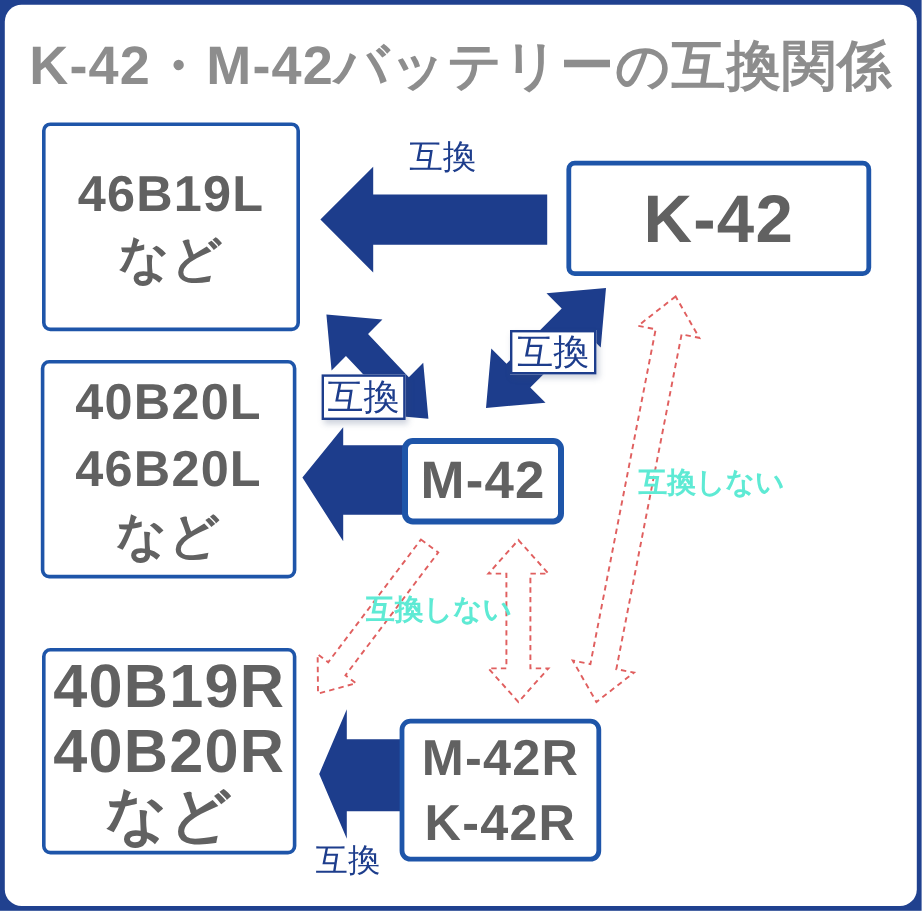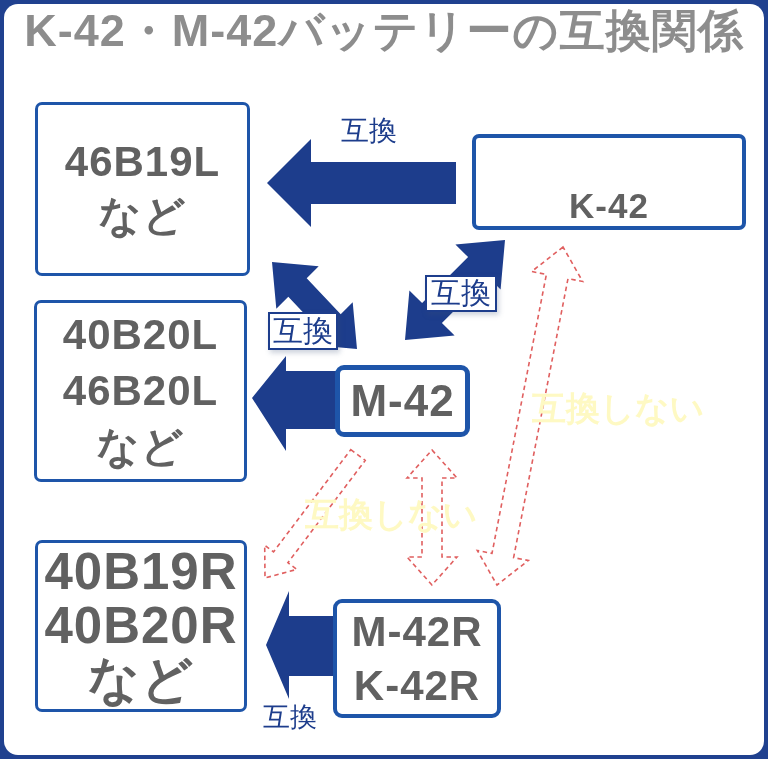--- a/index.html
+++ b/index.html
@@ -6,56 +6,56 @@
   body {
     width:768px; height:759px; position:relative; overflow:hidden;
     background:#20418f;
     font-family:"Liberation Sans", sans-serif;
   }
   .card {
     position:absolute; inset:4px; background:#ffffff; border-radius:14px;
   }
   .stage { position:absolute; inset:0; }
   .title {
-    position:absolute; top:1px; left:0; width:100%; text-align:center;
+    position:absolute; top:25px; left:0; width:100%; text-align:center;
     font-size:45px; font-weight:bold; color:#8d8d8d; letter-spacing:1px;
     white-space:nowrap;
   }
   .arrows { position:absolute; left:0; top:0; }
   .solid  { fill:#1d3d8c; }
   .dashed {
     fill:#ffffff; stroke:#e05f5f; stroke-width:1.6;
     stroke-dasharray:4.5 3.5; stroke-linejoin:miter;
   }
   .bbox {
     position:absolute; box-sizing:border-box; background:#fff;
     border:3px solid #1e55a9; border-radius:7px;
     display:flex; flex-direction:column; justify-content:center; align-items:center;
     color:#616161; font-weight:bold; text-align:center; letter-spacing:1px;
   }
   .box-b19l { left:35px;  top:102px; width:215px; height:174px; font-size:42px; line-height:54px; }
-  .box-k42  { left:472px; top:134px; width:274px; height:96px;  border-width:4px; font-size:35px;justify-content:flex-end; }
+  .box-k42  { left:472px; top:134px; width:254px; height:96px;  border-width:4px; font-size:56px; }
   .box-b20l { left:34px;  top:300px; width:213px; height:182px; font-size:42px; line-height:56px; }
   .box-m42  { left:335px; top:365px; width:135px; height:72px;  border-width:5px; border-radius:9px; font-size:44px; }
   .box-b19r { left:35px;  top:540px; width:212px; height:172px; font-size:51px; line-height:54px; }
   .box-m42r { left:333px; top:599px; width:168px; height:119px; border-width:4px; border-radius:9px; font-size:42px; line-height:54px; }
   .lbl {
     position:absolute; font-weight:normal; color:#1d3d8c; white-space:nowrap;
   }
   .lbl-top    { left:341px; top:112px; font-size:28px; }
   .lbl-bottom { left:263px; top:699px; font-size:27px; }
   .lbl-boxed {
     box-sizing:border-box; background:#fff; border:2px solid #1d3d8c;
     display:flex; align-items:center; justify-content:center;
     box-shadow:2px 3px 5px rgba(60,80,120,.25);
   }
   .lbl-mid-left  { left:268px; top:312px; width:70px; height:38px; font-size:30px; }
   .lbl-mid-right { left:425px; top:275px; width:72px; height:37px; font-size:30px; }
   .lbl-red {
-    position:absolute; font-weight:bold; color:#fef9c3; font-size:34px; white-space:nowrap;
+    position:absolute; font-weight:bold; color:#5eead4; font-size:24px; white-space:nowrap;
   }
   .lbl-red-left  { left:305px; top:492px; }
   .lbl-red-right { left:532px; top:386px; }
   .watermark {
     position:absolute; right:28px; bottom:24px;
     font-size:19px; color:#b4b4b4; font-weight:normal;
   }
 </style>
 </head>
 <body>

